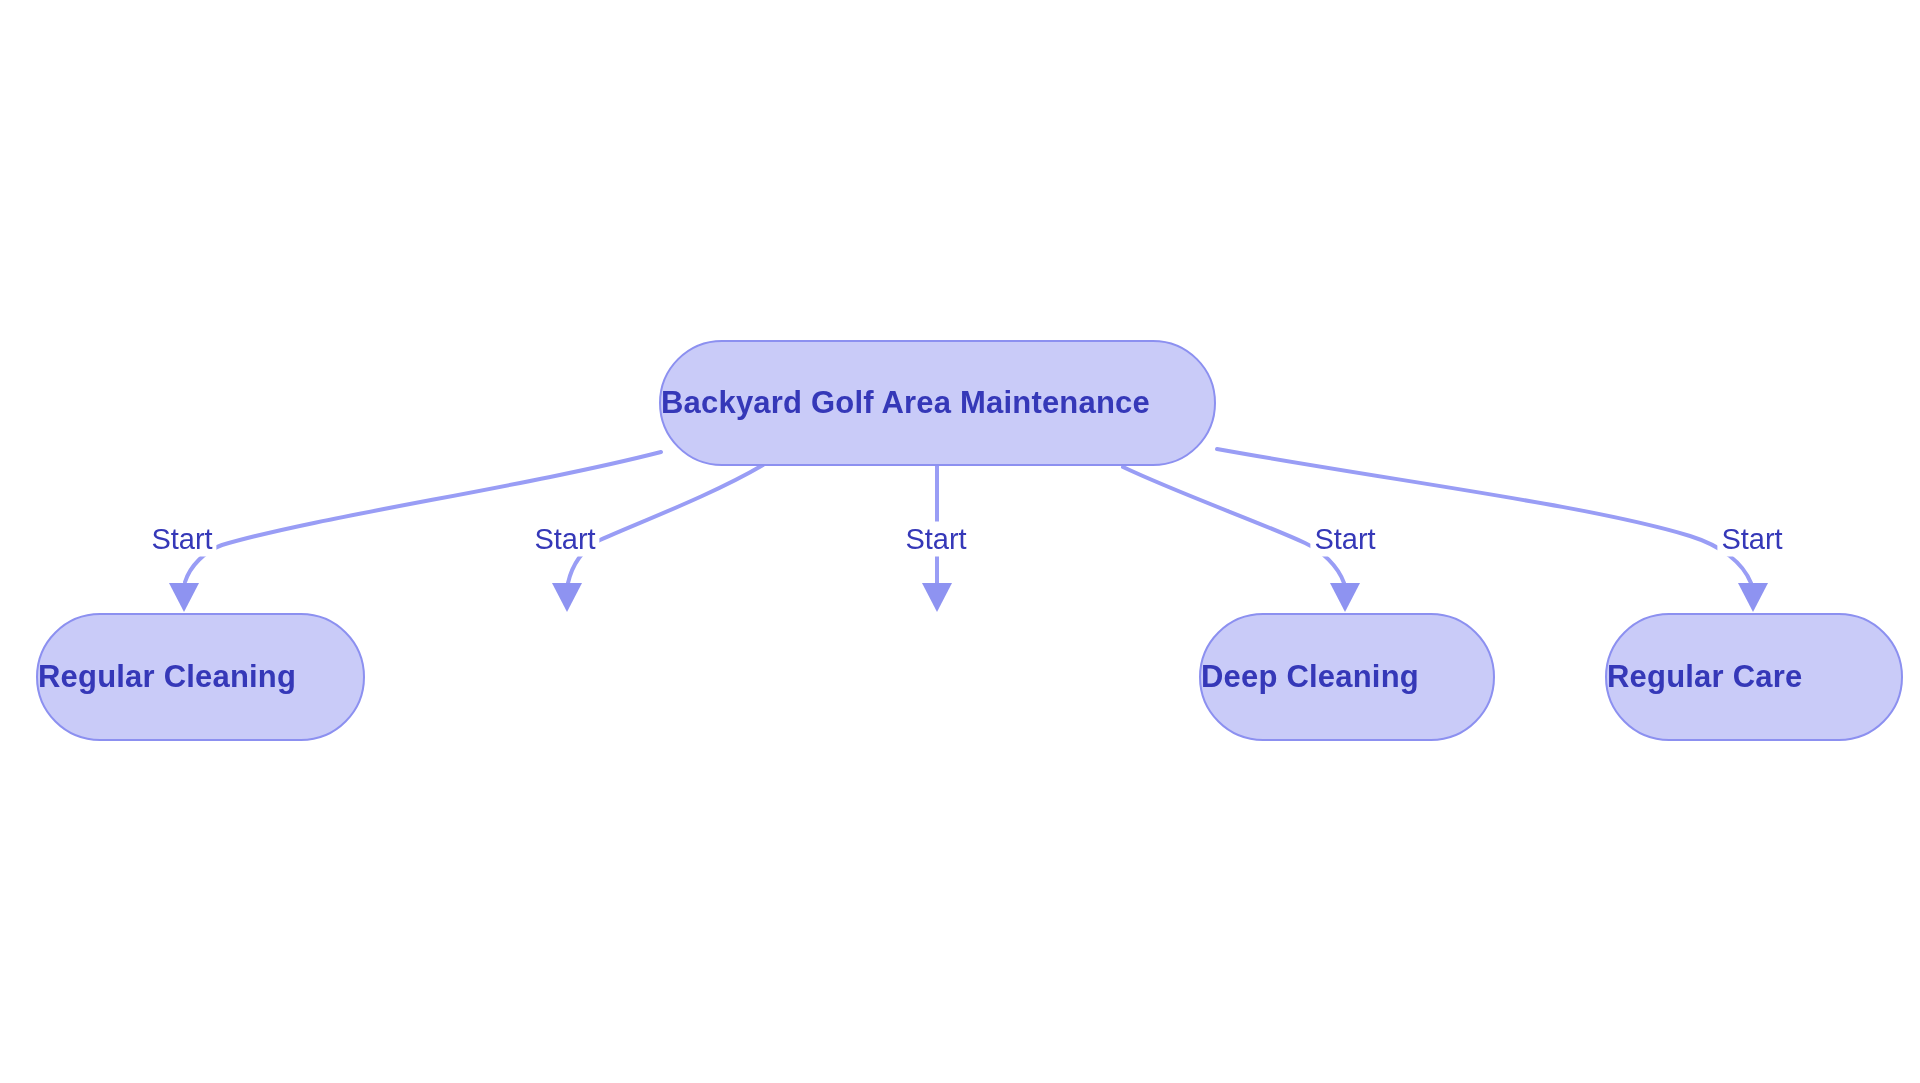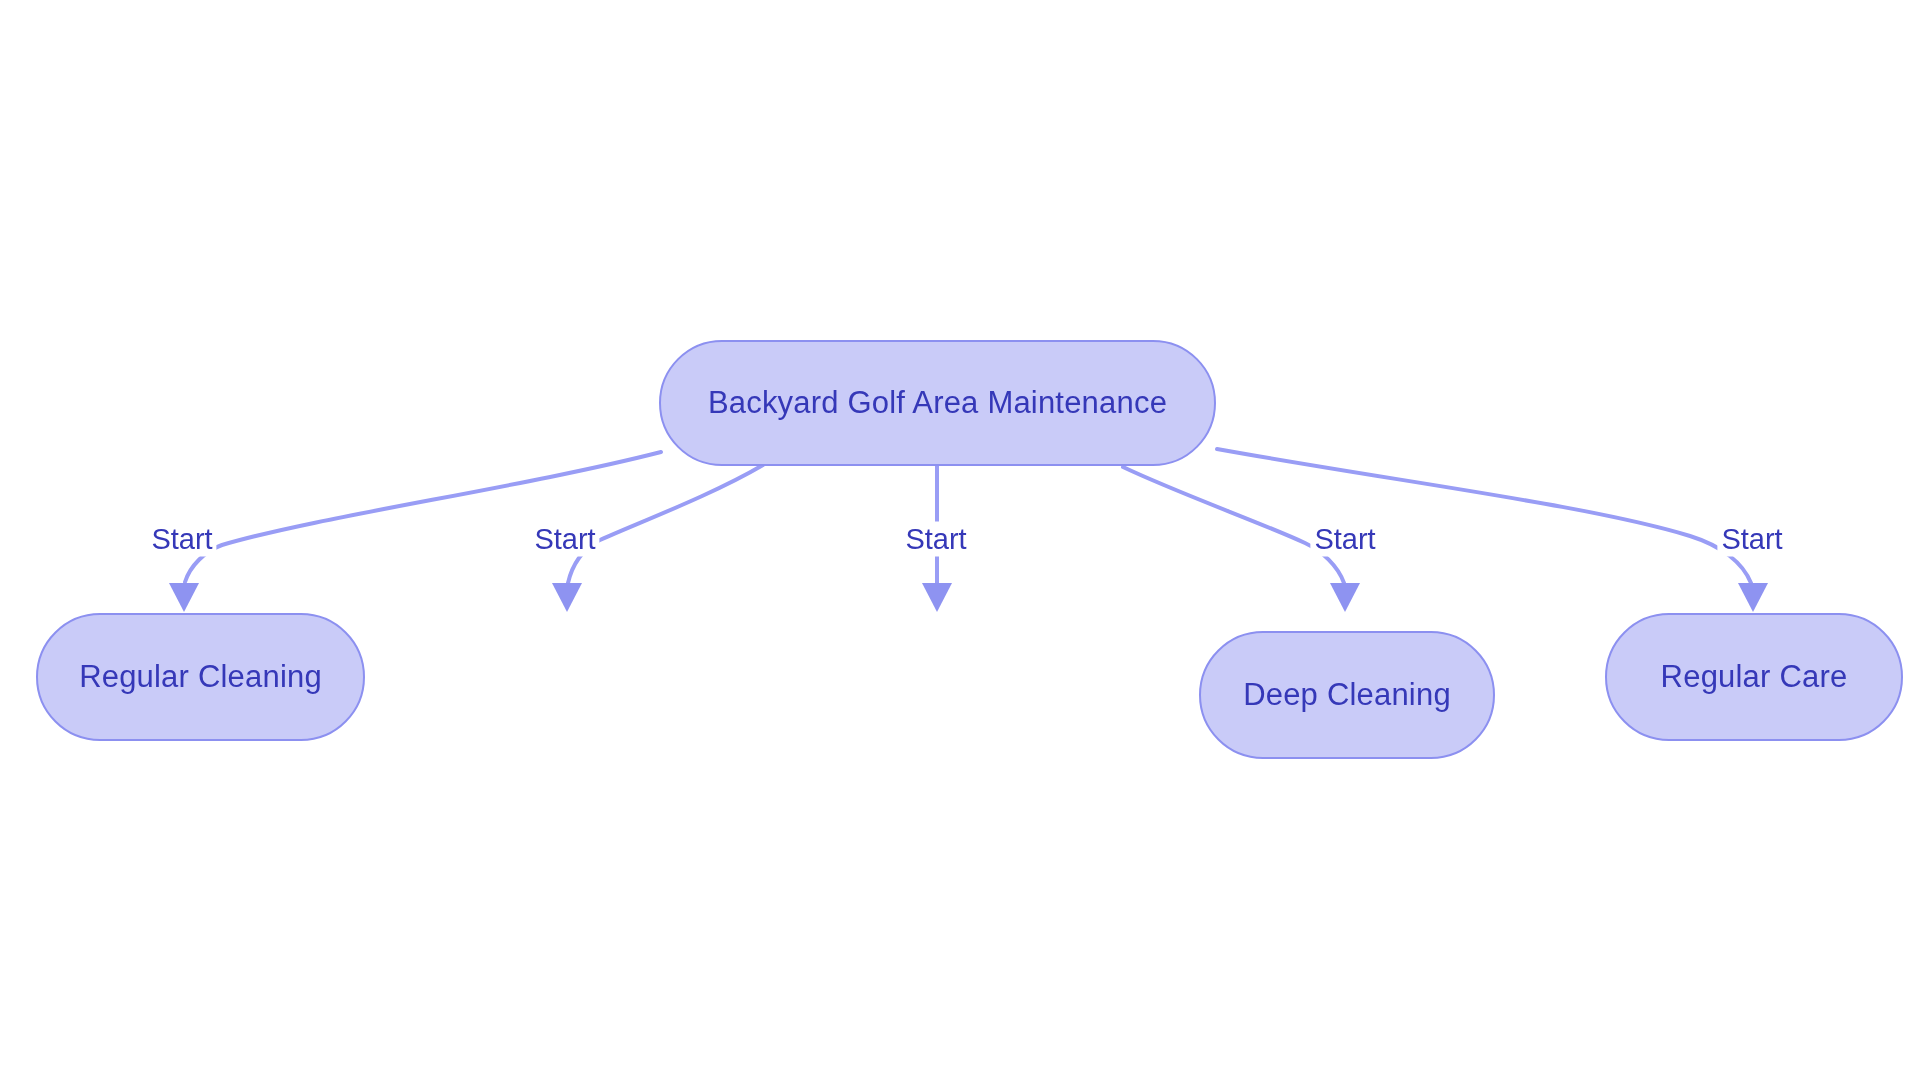--- a/index.html
+++ b/index.html
@@ -33,35 +33,36 @@
     fill: none;
     stroke: var(--edge-line);
     stroke-width: 4;
     stroke-linecap: round;
   }
   .arrowhead { fill: var(--arrowhead); stroke: none; }
   .node {
     position: absolute;
     display: flex;
     align-items: center;
-    justify-content: center;
+    justify-content: flex-start;
     background: var(--node-fill);
     border: 2px solid var(--node-border);
     color: var(--node-text);
     font-size: 31px;
     letter-spacing: 0.2px;
     white-space: nowrap;
     text-align: center;
+    font-weight: bold;
   }
   .node.root    { left: 659px;  top: 340px; width: 557px; height: 126px; border-radius: 63px; }
   .node.child   { top: 613px; height: 128px; border-radius: 64px; }
   .node.child-0 { left: 36px;   width: 329px; }
   .node.child-1 { left: 459px;  width: 215px; }
   .node.child-2 { left: 787px;  width: 300px; }
-  .node.child-3 { left: 1199px; width: 296px; margin-top: 18px; }
+  .node.child-3 { left: 1199px; width: 296px; }
   .node.child-4 { left: 1605px; width: 298px; }
   .edge-label {
     position: absolute;
     transform: translate(-50%, -50%);
     background: var(--background);
     color: var(--edge-label-text);
     font-size: 29px;
     line-height: 1;
     padding: 3px 4px;
     white-space: nowrap;

